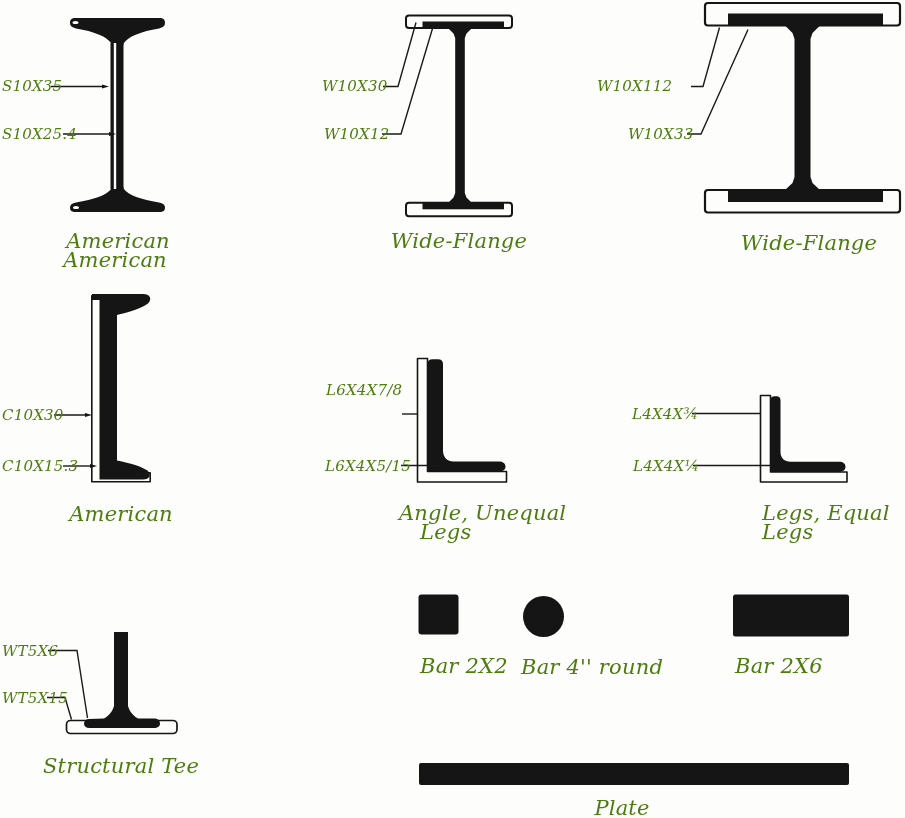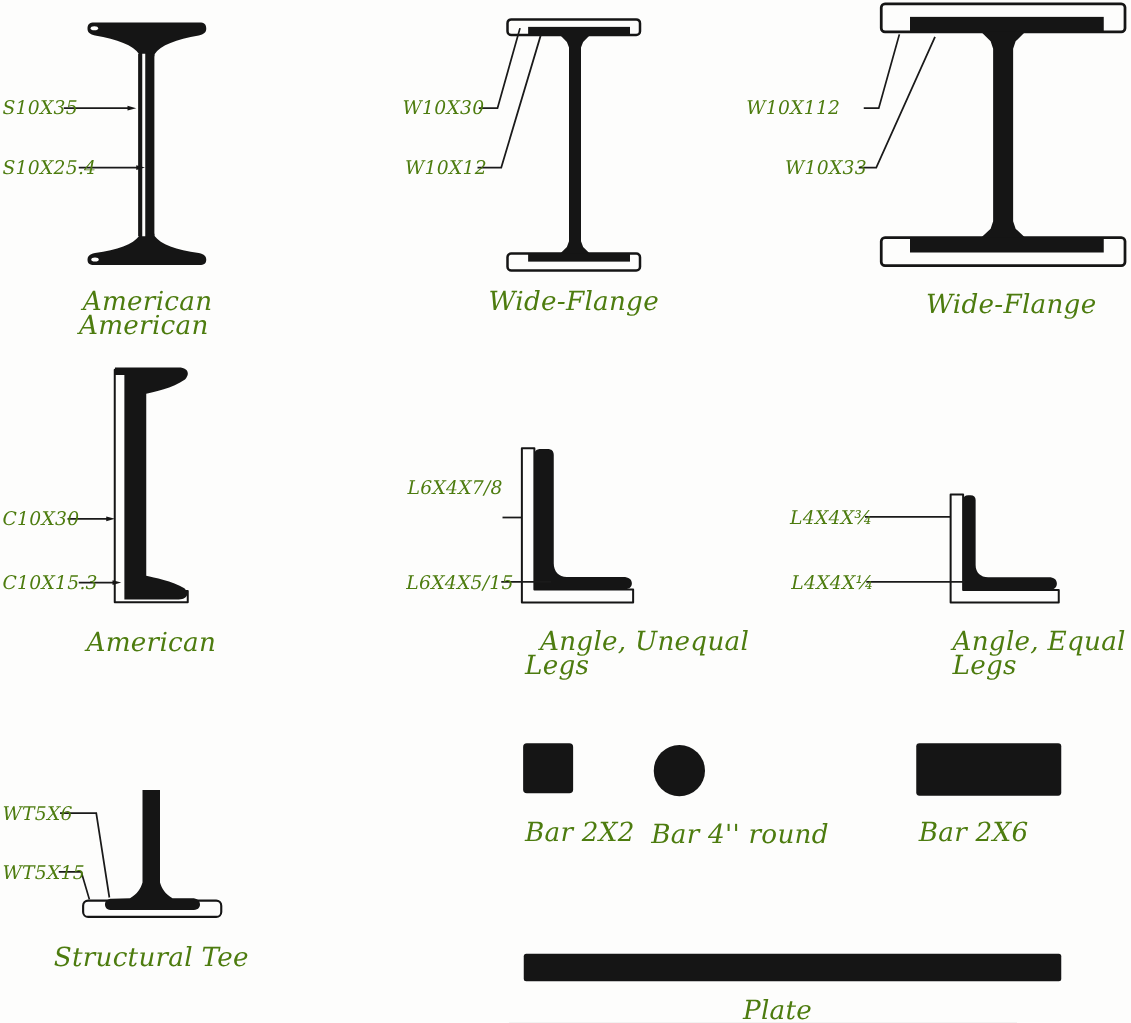--- a/index.html
+++ b/index.html
@@ -107,26 +107,26 @@
   <div class="lbl" style="left:597px;top:78px">W10X112</div>
   <div class="lbl" style="left:628px;top:126px">W10X33</div>
   <div class="cap ctr" style="left:809px;top:234px">Wide-Flange</div>
 
   <div class="lbl" style="left:2px;top:407px">C10X30</div>
   <div class="lbl" style="left:2px;top:458px">C10X15.3</div>
   <div class="cap ctr" style="left:121px;top:505px">American</div>
 
   <div class="lbl" style="left:326px;top:382px">L6X4X7/8</div>
   <div class="lbl" style="left:325px;top:458px">L6X4X5/15</div>
-  <div class="cap" style="left:432px;top:504px">Angle, Unequal</div>
+  <div class="cap" style="left:399px;top:504px">Angle, Unequal</div>
   <div class="cap" style="left:420px;top:523px">Legs</div>
 
   <div class="lbl" style="left:632px;top:406px">L4X4X¾</div>
   <div class="lbl" style="left:633px;top:458px">L4X4X¼</div>
-  <div class="cap" style="left:762px;top:504px">Angle, Equal</div>
+  <div class="cap" style="left:762px;top:504px">Legs, Equal</div>
   <div class="cap" style="left:762px;top:523px">Legs</div>
 
   <div class="lbl" style="left:2px;top:643px">WT5X6</div>
   <div class="lbl" style="left:2px;top:690px">WT5X15</div>
   <div class="cap ctr" style="left:121px;top:757px">Structural Tee</div>
 
   <div class="cap" style="left:420px;top:657px">Bar 2X2</div>
   <div class="cap" style="left:521px;top:658px">Bar 4'' round</div>
   <div class="cap" style="left:735px;top:657px">Bar 2X6</div>
   <div class="cap ctr" style="left:622px;top:799px">Plate</div>

